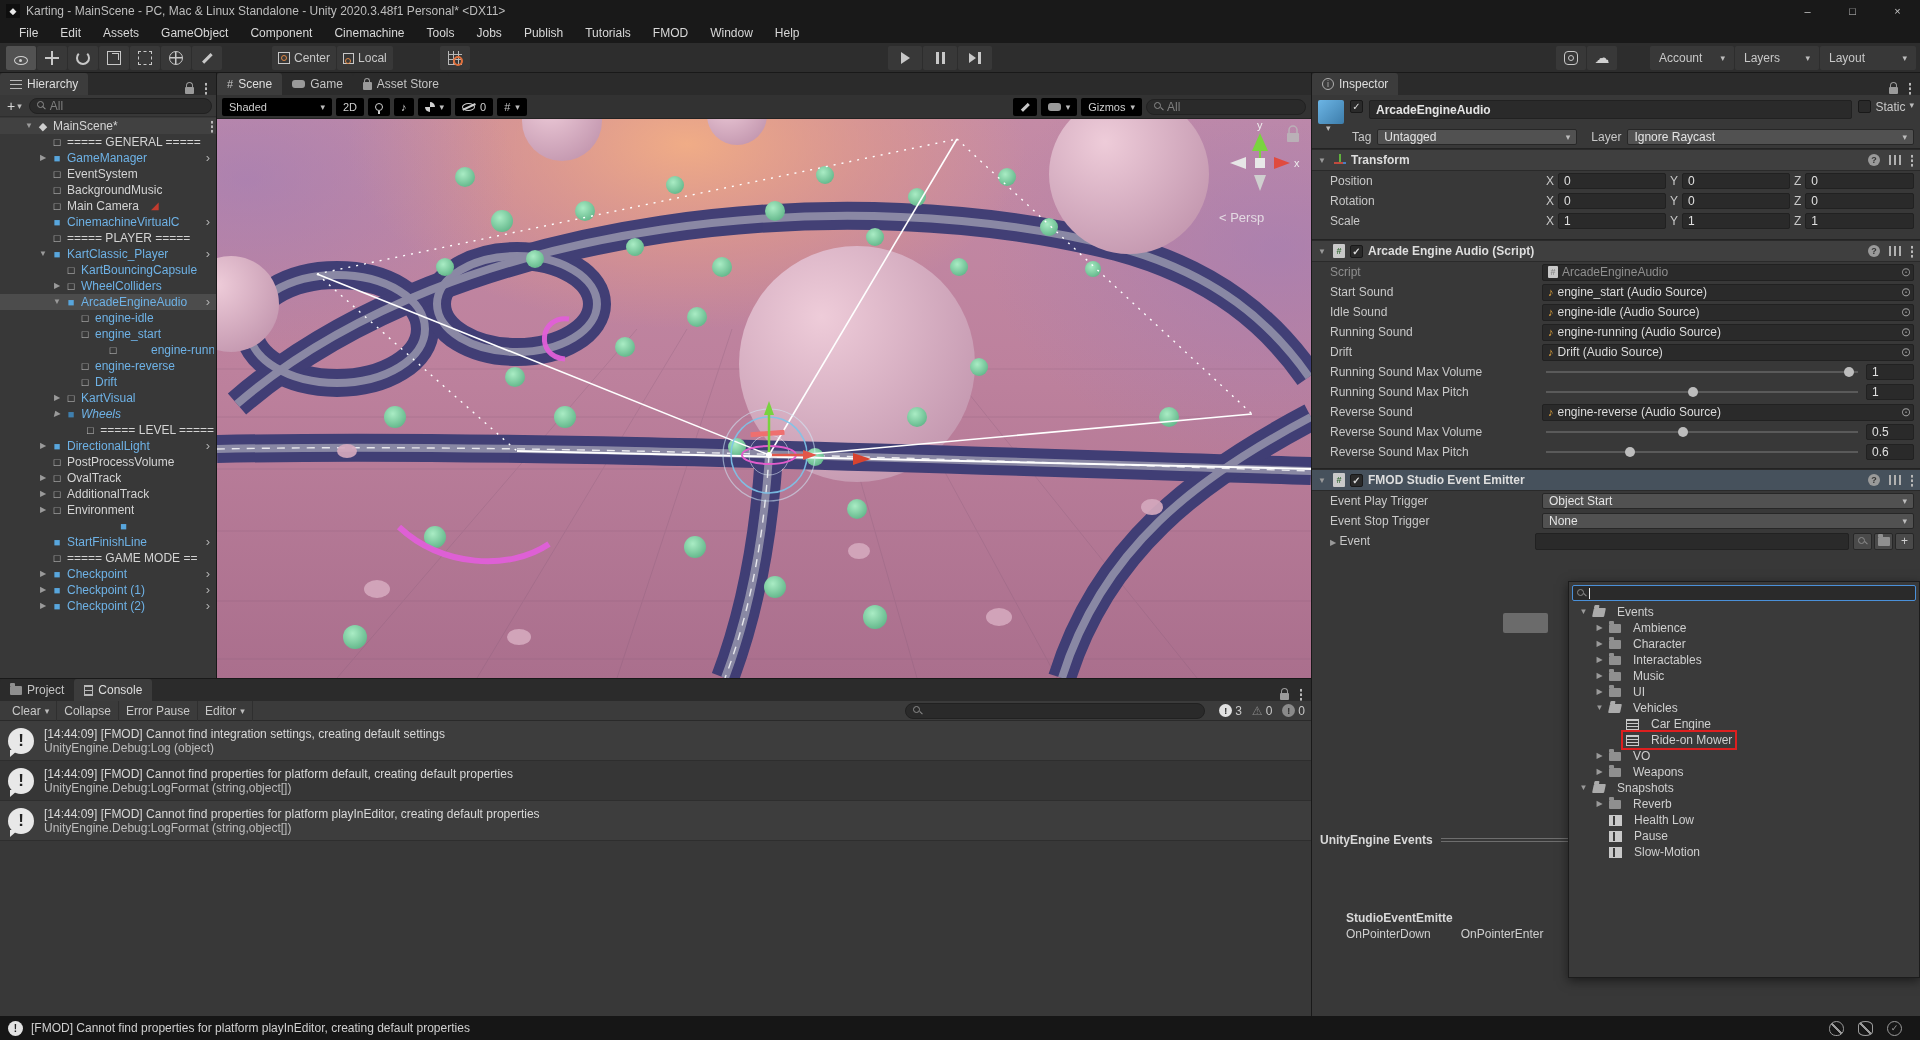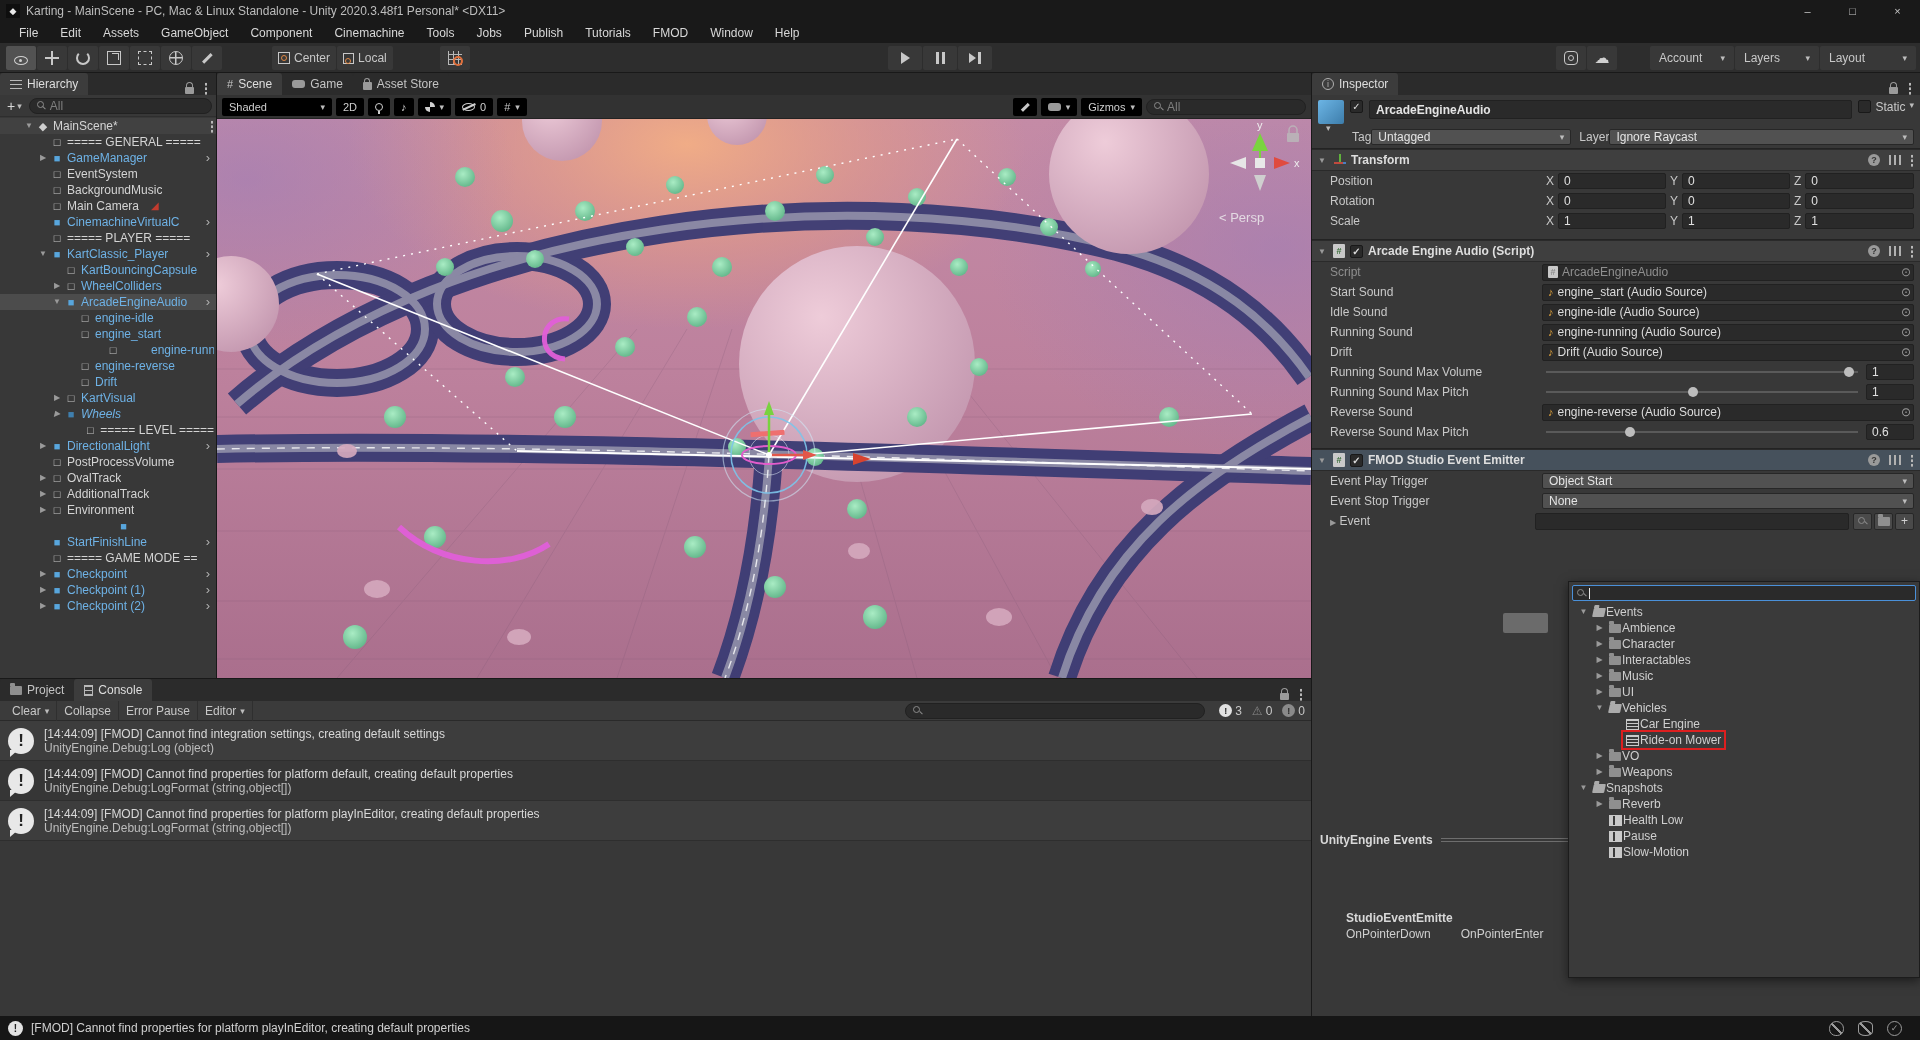--- a/index.html
+++ b/index.html
@@ -106,21 +106,21 @@
 
   
   #inspector { left:1311px; top:73px; width:609px; height:943px; border-left:1px solid #191919; }
   .info-i { width:12px; height:12px; border-radius:50%; border:1px solid #b0b0b0; color:#b0b0b0; font-size:9px; display:inline-flex; align-items:center; justify-content:center; font-style:normal; }
   .go-head { display:flex; align-items:flex-start; padding:5px 6px 2px 6px; gap:6px; }
   .go-cube { width:26px; height:24px; flex:none; background:linear-gradient(135deg,#6cb5e5,#3d7dab); border-radius:2px; position:relative; }
   .go-cube::after { content:"▾"; position:absolute; bottom:-9px; left:8px; color:#bbb; font-size:9px; }
   .checkbox { width:13px; height:13px; background:#2a2a2a; border:1px solid #191919; border-radius:2px; color:#dcdcdc; font-size:10px; line-height:11px; text-align:center; flex:none; }
   .name-input { flex:1; height:19px; background:#2a2a2a; border:1px solid #212121; border-radius:2px; display:flex; align-items:center; padding:0 6px; color:#e4e4e4; font-weight:bold; }
   .static-grp { display:flex; gap:4px; color:#c8c8c8; flex:none; }
-  .tag-row { display:flex; align-items:center; padding:2px 6px 0 40px; height:20px; }
+  .tag-row { display:flex; align-items:center; gap:6px; padding:2px 6px 0 40px; height:20px; }
   .sel-field { background:#515151; border:1px solid #272727; border-radius:2px; height:16px; display:flex; align-items:center; justify-content:space-between; padding:0 6px; color:#e4e4e4; }
   .variant-row { display:flex; align-items:center; gap:4px; padding:4px 10px 4px 8px; height:24px; }
   .vbtn { width:172px; height:17px; background:#585858; border:1px solid #272727; border-radius:2px; color:#e8e8e8; display:flex; align-items:center; justify-content:center; }
   .divider { height:1px; background:#232323; margin-top:2px; }
   .comp-head { height:22px; background:#3f3f3f; border-top:1px solid #2a2a2a; border-bottom:1px solid #2a2a2a; display:flex; align-items:center; gap:5px; padding:0 6px; font-weight:bold; color:#dedede; }
   .comp-head .tw2 { font-size:8px; color:#9a9a9a; width:10px; }
   .axis-ic { width:13px; height:13px; background:linear-gradient(#5fb13c,#5fb13c) 6px 0/2px 8px no-repeat, linear-gradient(45deg,#c04a3e,#c04a3e) 1px 8px/9px 2px no-repeat, linear-gradient(-45deg,#4a7fc0,#4a7fc0) 6px 8px/8px 2px no-repeat; }
   .script-ic { width:12px; height:14px; background:#c9c9c9; border-radius:1px; color:#3a6e3a; font-size:9px; font-weight:bold; text-align:center; line-height:14px; }
   .head-right { margin-left:auto; display:flex; align-items:center; gap:9px; }
   .help-ic { width:12px; height:12px; border-radius:50%; background:#9a9a9a; color:#333; font-size:9px; font-weight:bold; display:flex; align-items:center; justify-content:center; }
@@ -148,21 +148,21 @@
   .int-name { font-weight:bold; color:#d8d8d8; margin:64px 0 2px 26px; }
   .int-events { display:flex; gap:30px; margin-left:26px; color:#cfcfcf; }
 
   
   #event-popup { position:absolute; left:256px; top:508px; width:352px; height:397px; background:#3a3a3a; border:1px solid #1c1c1c; box-shadow:0 3px 10px rgba(0,0,0,.5); }
   .ep-search { margin:3px; height:16px; background:#2a2a2a; border:1px solid #4a90d9; border-radius:2px; display:flex; align-items:center; gap:3px; padding:0 4px; }
   .cursor { width:1px; height:11px; background:#e8e8e8; }
   .etree { margin-top:2px; }
   .erow { display:flex; align-items:center; height:16px; line-height:16px; color:#cfcfcf; white-space:nowrap; }
   .erow .tw { width:13px; flex:none; text-align:center; font-size:8px; color:#9a9a9a; }
-  .ewrap { display:inline-flex; align-items:center; gap:1px; padding:0 3px; }
+  .ewrap { display:inline-flex; align-items:center; gap:12px; padding:0 3px; }
   .eicon { flex:none; }
   .ic-folder .eicon { width:12px; height:9px; background:#8f8f8f; border-radius:1px; position:relative; }
   .ic-folder .eicon::before { content:""; position:absolute; top:-3px; left:0; width:5px; height:3px; background:#8f8f8f; border-radius:1px 1px 0 0; }
   .ic-folder-open .eicon { width:12px; height:9px; background:#ababab; border-radius:1px; position:relative; transform:skewX(-12deg); }
   .ic-folder-open .eicon::before { content:""; position:absolute; top:-3px; left:0; width:5px; height:3px; background:#ababab; border-radius:1px 1px 0 0; }
   .ic-event .eicon { width:13px; height:11px; border:1px solid #c9c9c9; background:repeating-linear-gradient(0deg,transparent 0 2px,#c9c9c9 2px 3px); }
   .ic-snapshot .eicon { width:13px; height:11px; border:1px solid #c9c9c9; background:linear-gradient(90deg,#c9c9c9 0 3px,#3a3a3a 3px 5px,#c9c9c9 5px 100%); }
   .annotated .ewrap { outline:2px solid #dd1f1f; }
 
   
@@ -949,20 +949,27 @@
     </div>
     <div class="irow">
         <span class="ilbl">Reverse Sound</span>
       <span class="objfld">
           <span class="aud-ic">♪</span>
           <span>engine-reverse (Audio Source)</span>
           <span class="picker">⊙</span>
         </span>
     </div>
     <div class="irow sliderrow">
+        <span class="ilbl">Reverse Sound Max Volume</span>
+      <span class="track">
+          <span class="knob" style="left:44%;"></span>
+        </span>
+      <span class="slval">0.5</span>
+    </div>
+    <div class="irow sliderrow">
         <span class="ilbl">Reverse Sound Max Pitch</span>
       <span class="track">
           <span class="knob" style="left:27%;"></span>
         </span>
       <span class="slval">0.6</span>
     </div>
     <div class="divider" style="margin-top:6px;"></div>
 
     <div class="comp-head" style="background:#46515c;">
       <span class="tw2">▼</span>

